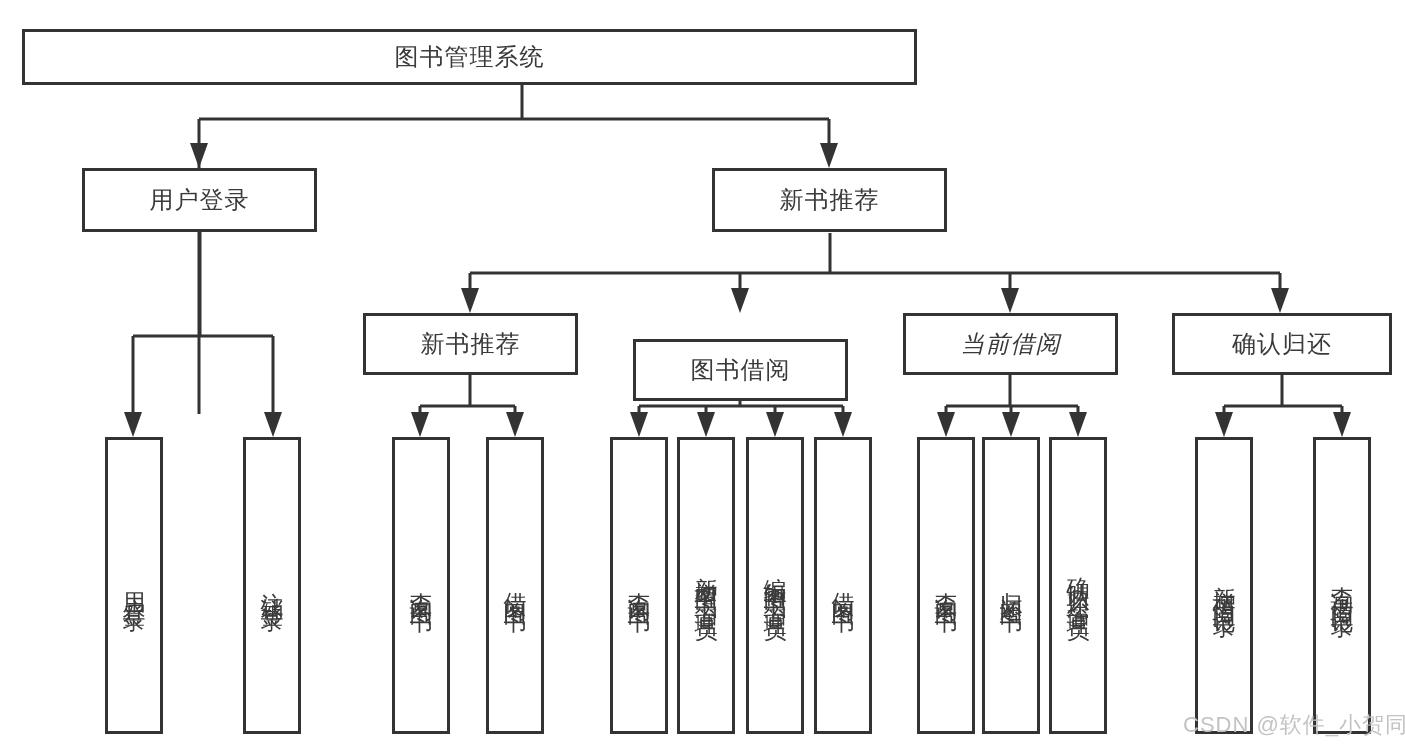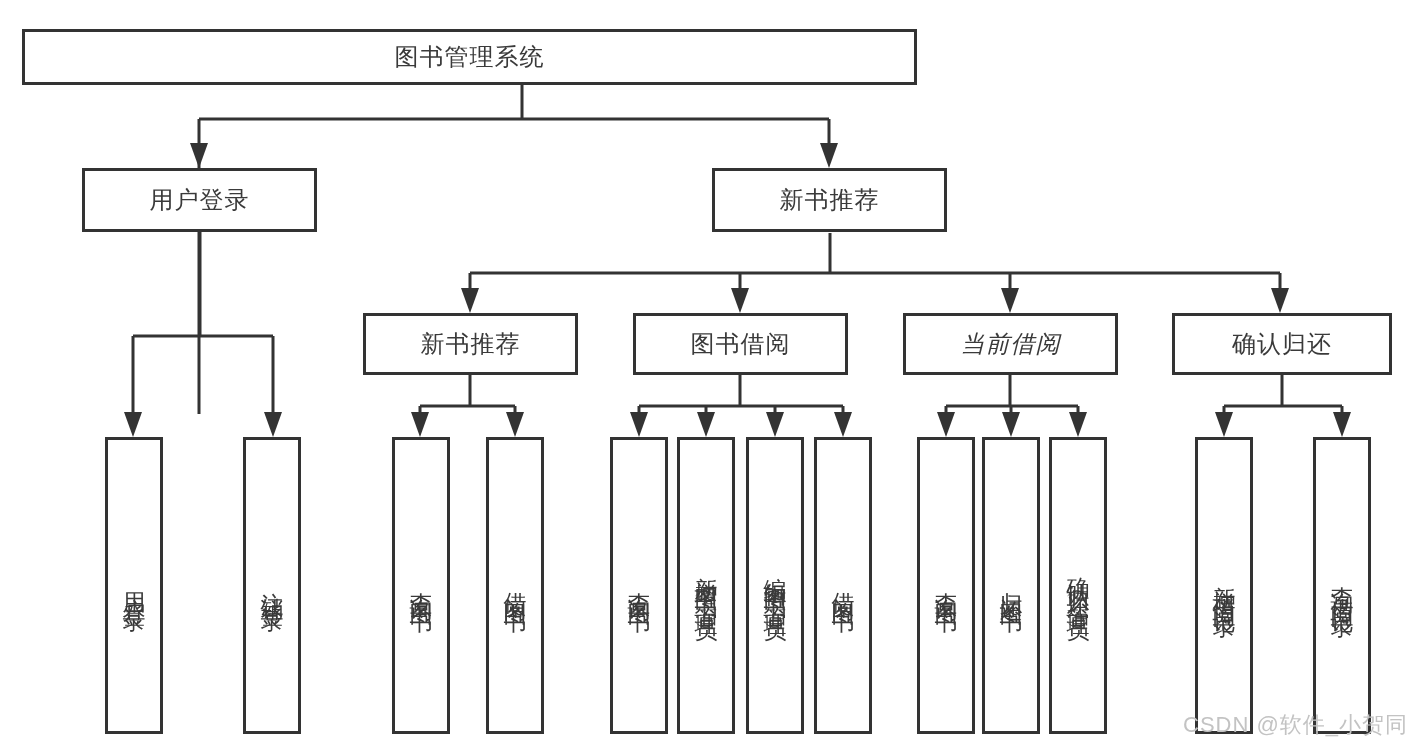--- a/index.html
+++ b/index.html
@@ -120,21 +120,21 @@
   <div class="node lvl2" style="left:82px;">
     <span>用户登录</span>
   </div>
   <div class="node lvl2" style="left:712px;">
     <span>新书推荐</span>
   </div>
 
   <div class="node lvl3" style="left:363px;">
     <span>新书推荐</span>
   </div>
-  <div class="node lvl3" style="left:633px;">
+  <div class="node lvl3" style="left:633px;margin-top:26px;">
     <span>图书借阅</span>
   </div>
   <div class="node lvl3" style="left:903px;font-style:italic;">
     <span>当前借阅</span>
   </div>
   <div class="node lvl3" style="left:1172px; width:220px;">
     <span>确认归还</span>
   </div>
 
   <div class="node leaf" style="left:105px;">

